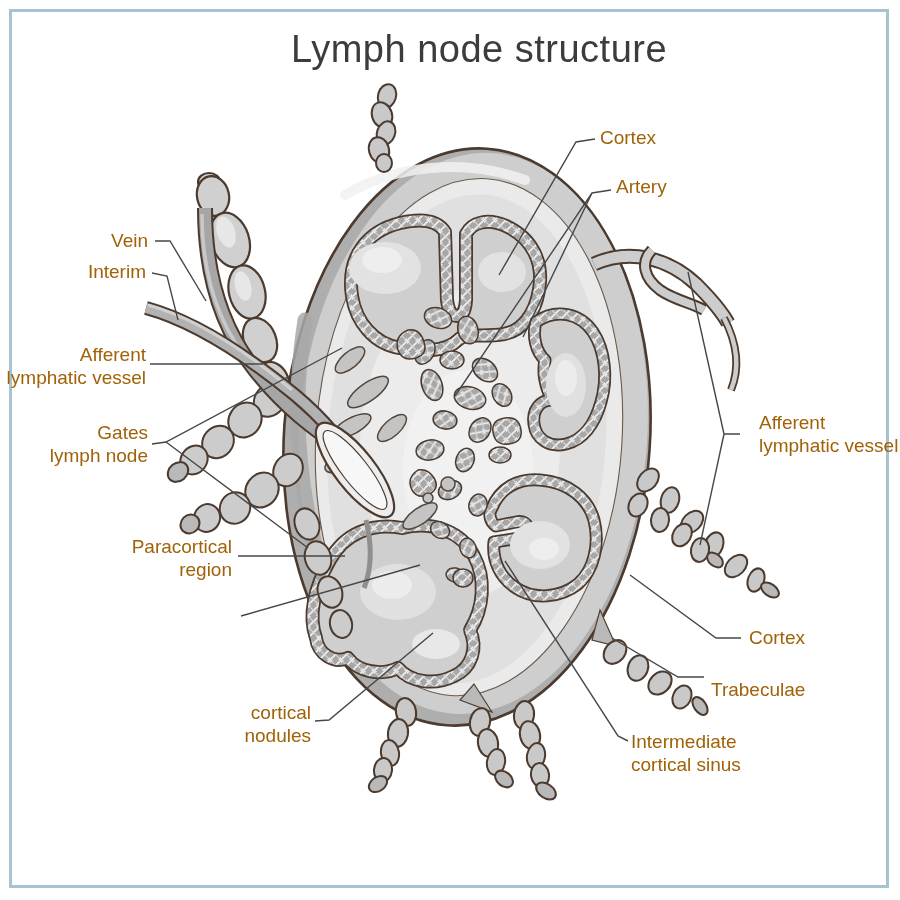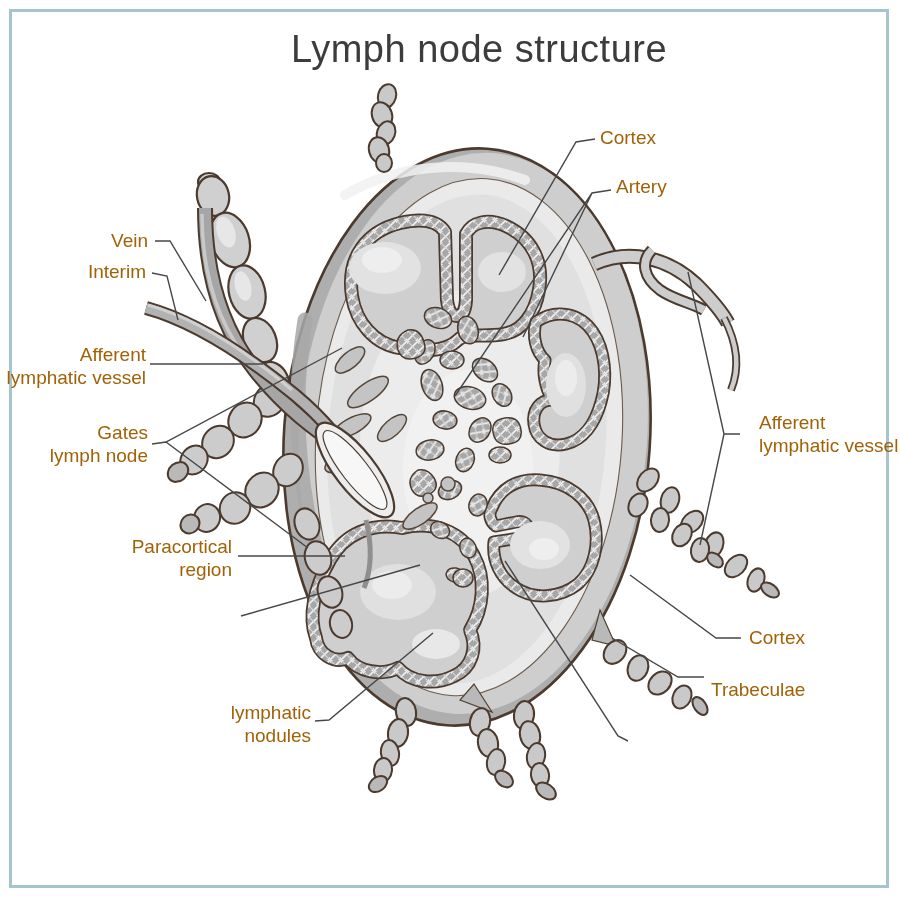--- a/index.html
+++ b/index.html
@@ -262,21 +262,23 @@
   </svg>
 
   <div class="lbl r lbl-vein">Vein</div>
   <div class="lbl r lbl-artery">Interim</div>
   <div class="lbl r lbl-efferent">Afferent
 lymphatic vessel</div>
   <div class="lbl r lbl-gates">Gates
 lymph node</div>
   <div class="lbl r lbl-paracortical">Paracortical
 region</div>
-  <div class="lbl r lbl-nodules">lymphatic
+  <div class="lbl r lbl-nodules">cortical
 nodules</div>
   <div class="lbl l lbl-cortex">Cortex</div>
   <div class="lbl l lbl-medulla">Artery</div>
   <div class="lbl l lbl-afferent">Afferent
 lymphatic vessel</div>
   <div class="lbl l lbl-capsule">Cortex</div>
   <div class="lbl l lbl-trabeculae">Trabeculae</div>
+  <div class="lbl l lbl-intermediate">Intermediate
+cortical sinus</div>
 </div>
 
 </body></html>

